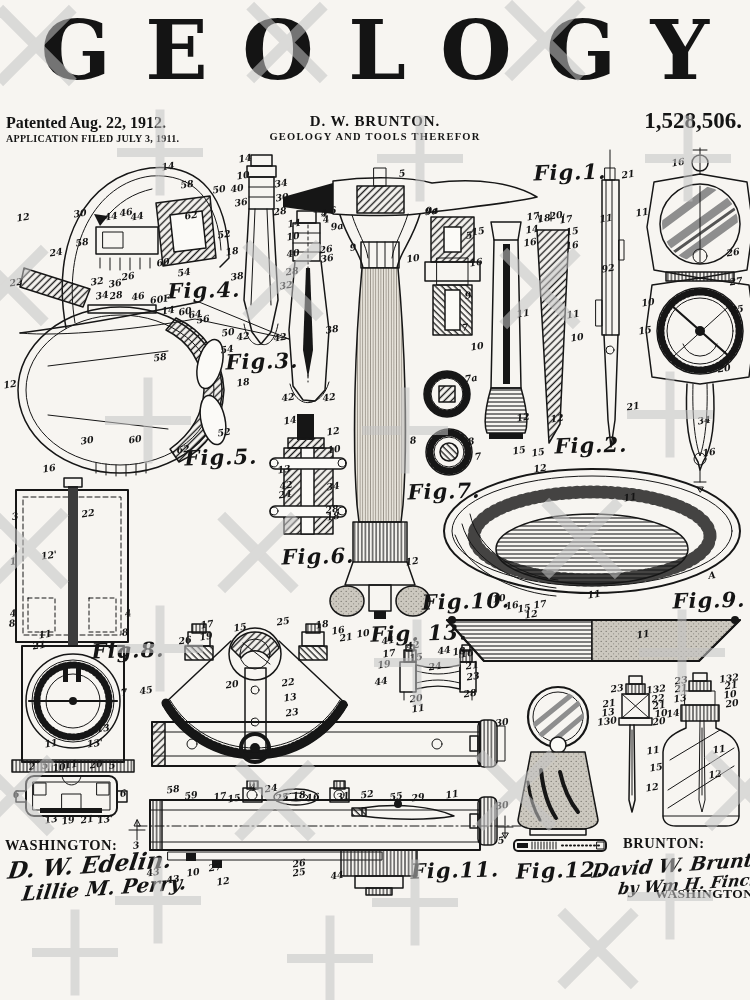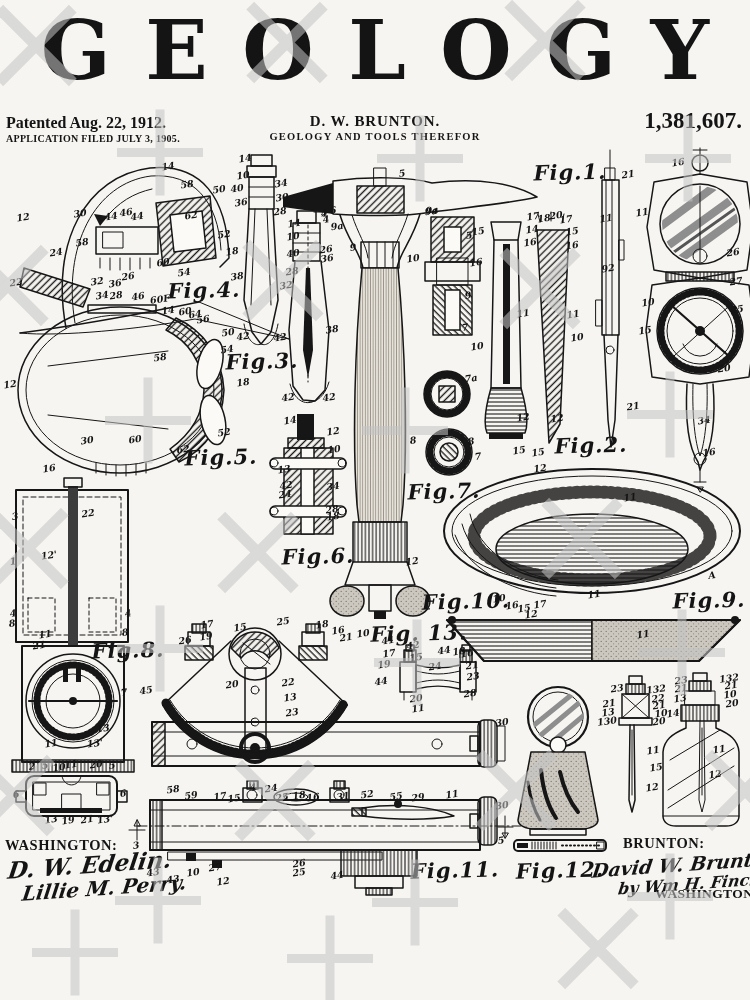--- a/index.html
+++ b/index.html
@@ -51,24 +51,24 @@
   .wm-p i{width:86px;height:9px;margin-left:-43px;margin-top:-4.5px;}
   .wm-p i:last-child{transform:rotate(90deg);}
 </style>
 </head>
 <body>
 
 <div id="poster">
 
   <div class="abs hl" id="title">GEOLOGY</div>
   <div class="abs hl" id="patented">Patented Aug. 22, 1912.</div>
-  <div class="abs hl" id="application">APPLICATION FILED JULY 3, 1905.</div>
+  <div class="abs hl" id="application">APPLICATION FILED JULY 3, 1911.</div>
   <div class="abs hl" id="brunton">D. W. BRUNTON.</div>
   <div class="abs hl" id="pat-title">GEOLOGY AND TOOLS THEREFOR</div>
-  <div class="abs hl" id="pat-number">1,381,607.</div>
+  <div class="abs hl" id="pat-number">1,528,506.</div>
 
   <svg class="abs" id="art" style="left:0;top:0" width="750" height="1000" viewBox="0 0 750 1000">
     <defs>
       <pattern id="hd" width="5" height="5" patternUnits="userSpaceOnUse" patternTransform="rotate(45)">
           <line x1="2.5" y1="0" x2="2.5" y2="5" stroke="#1c1c1c" stroke-width="1.4"></line>
         </pattern>
       <pattern id="hd2" width="4.5" height="4.5" patternUnits="userSpaceOnUse" patternTransform="rotate(-45)">
           <line x1="2" y1="0" x2="2" y2="4.5" stroke="#1c1c1c" stroke-width="1.3"></line>
         </pattern>
       <pattern id="hh" width="4" height="4" patternUnits="userSpaceOnUse">

